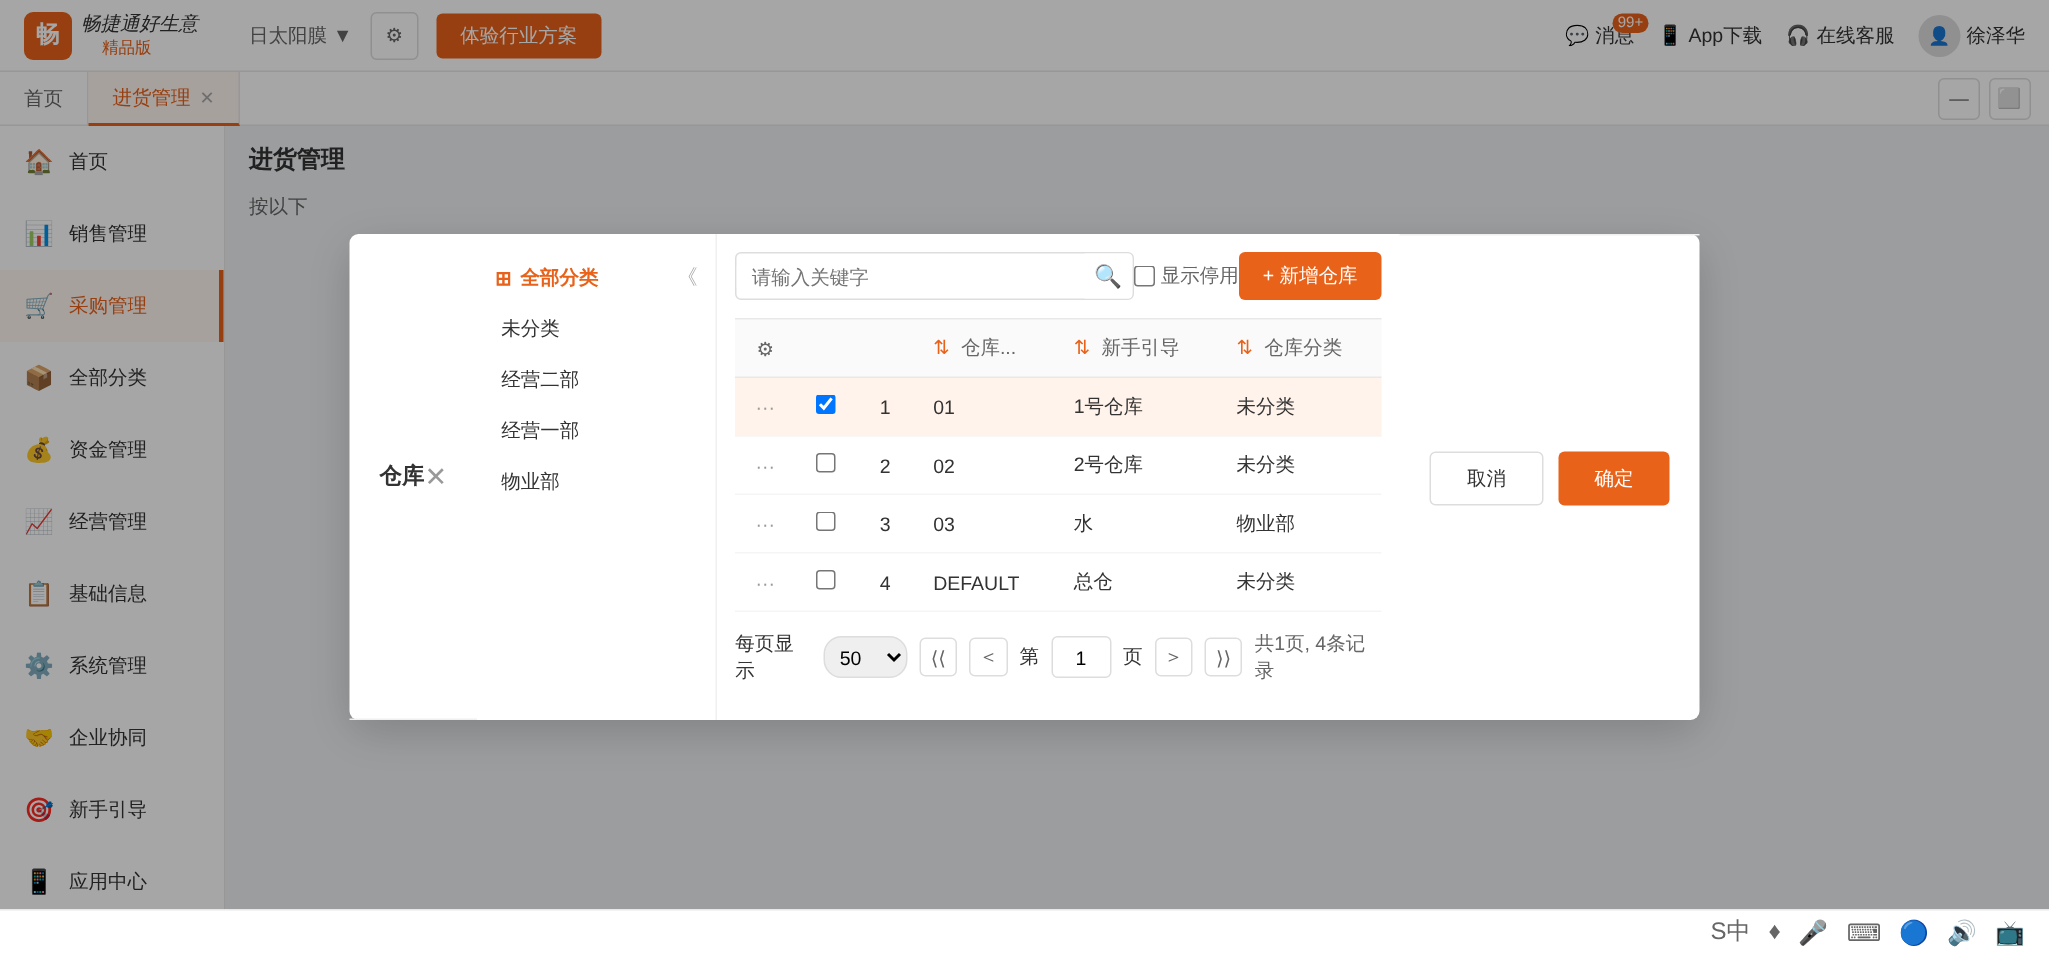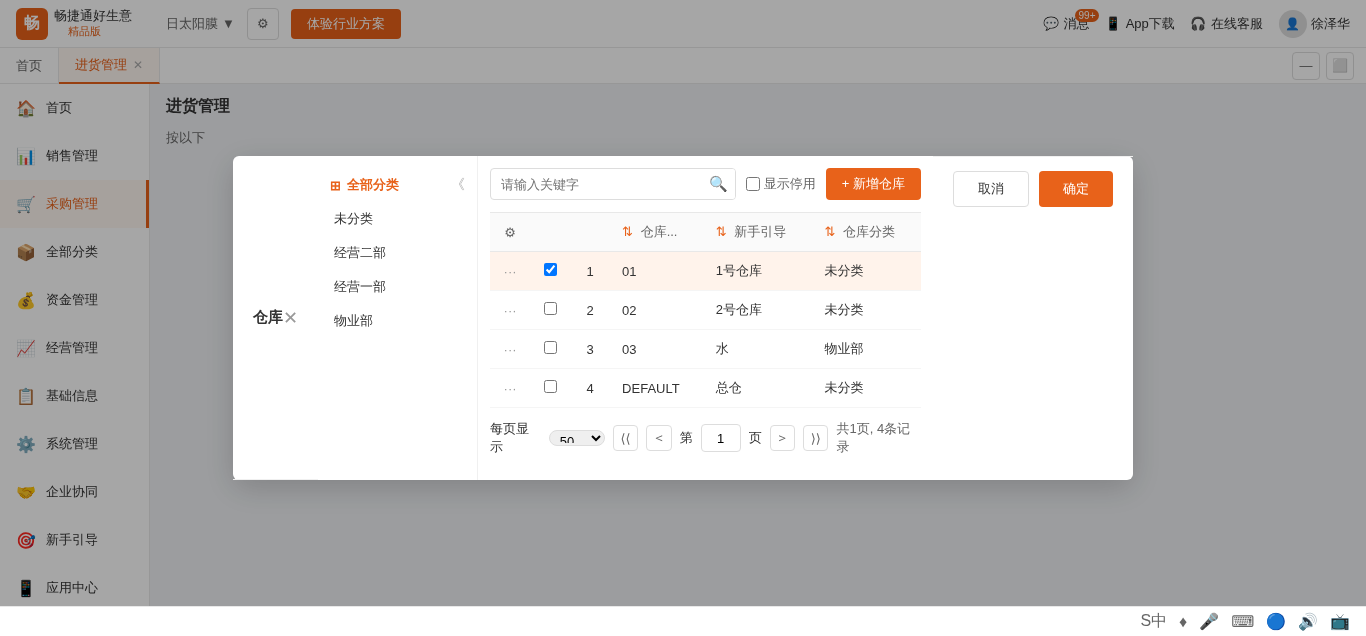--- a/index.html
+++ b/index.html
@@ -22,21 +22,21 @@
       align-items: center;
       gap: 6px;
     }
     .logo-icon {
       width: 32px; height: 32px;
       background: #e8621a;
       border-radius: 6px;
       display: flex; align-items: center; justify-content: center;
       color: #fff; font-weight: bold; font-size: 16px;
     }
-    .logo-text { font-size: 13px; color: #333; line-height: 1.2; }
+    .logo-text { font-size: 13px; color: #333; line-height: 1.2; font-style: italic; }
     .logo-sub { font-size: 11px; color: #e8621a; margin-left: 14px; }
     .top-nav-center {
       flex: 1;
       display: flex;
       align-items: center;
       gap: 12px;
     }
     .nav-store-select {
       display: flex; align-items: center; gap: 4px;
       font-size: 13px; color: #333; cursor: pointer;
@@ -198,21 +198,21 @@
     }
 
     
     .table-panel {
       flex: 1;
       display: flex;
       flex-direction: column;
       padding: 12px;
     }
     .table-toolbar {
-      display: flex; align-items: center; gap: 10px; margin-bottom: 12px;
+      display: flex; align-items: center; margin-bottom: 12px;
     }
     .search-box {
       display: flex; align-items: center;
       border: 1px solid #ddd; border-radius: 4px;
       overflow: hidden; height: 32px;
       flex: 1; max-width: 300px;
     }
     .search-input {
       flex: 1; border: none; outline: none; padding: 0 10px;
       font-size: 13px; color: #333;
@@ -266,40 +266,40 @@
     .col-num { width: 40px; }
     .sort-icon { color: #e8621a; margin-right: 4px; }
 
     
     .pagination {
       display: flex; align-items: center; justify-content: center;
       padding: 12px 0; gap: 8px; font-size: 13px; color: #333;
     }
     .page-select {
       border: 1px solid #ddd; border-radius: 12px; padding: 2px 6px;
-      font-size: 13px; height: 16px; cursor: pointer;
+      font-size: 13px; height: 28px; cursor: pointer;
     }
     .page-nav-btn {
       width: 26px; height: 26px;
       border: 1px solid #ddd; border-radius: 4px;
       background: #fff; cursor: pointer;
       display: flex; align-items: center; justify-content: center;
       font-size: 13px; color: #666;
     }
     .page-nav-btn:disabled { color: #ccc; cursor: default; }
     .page-input {
       width: 40px; height: 28px;
       border: 1px solid #ddd; border-radius: 4px;
       text-align: center; font-size: 13px;
     }
     .page-info { color: #666; }
 
     
     .dialog-footer {
-      display: flex; align-items: flex-start; justify-content: flex-end;
+      display: flex; align-items: center; justify-content: flex-end;
       padding: 14px 20px; gap: 10px;
       border-top: 1px solid #f0f0f0;
     }
     .cancel-btn {
       padding: 0 24px; height: 36px;
       border: 1px solid #ddd; border-radius: 4px;
       background: #fff; color: #333; font-size: 13px; cursor: pointer;
     }
     .confirm-btn {
       padding: 0 24px; height: 36px;

